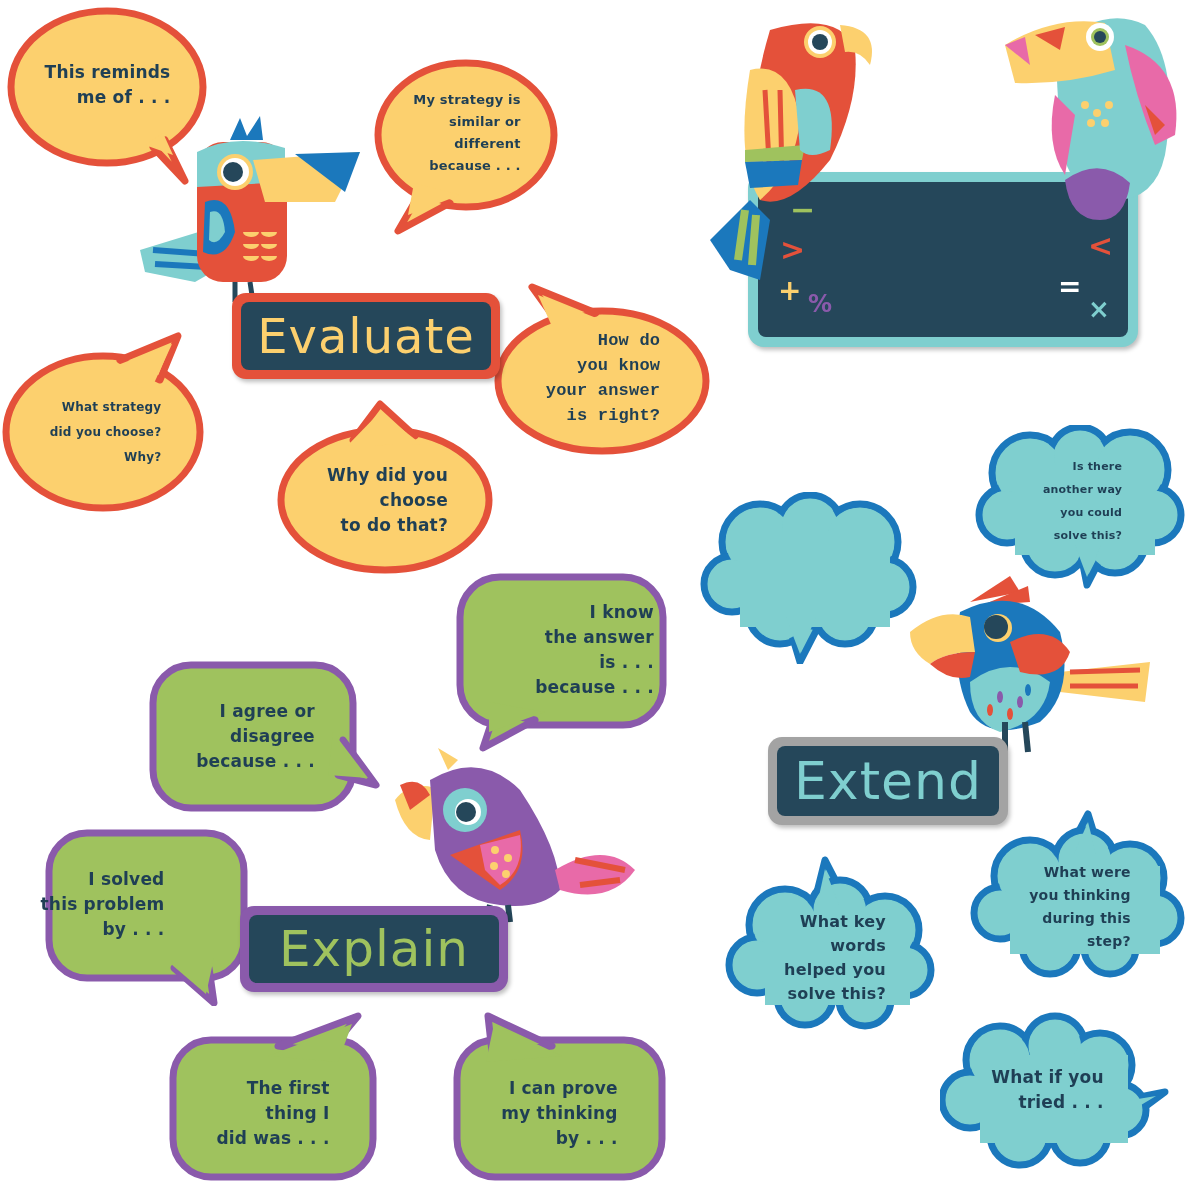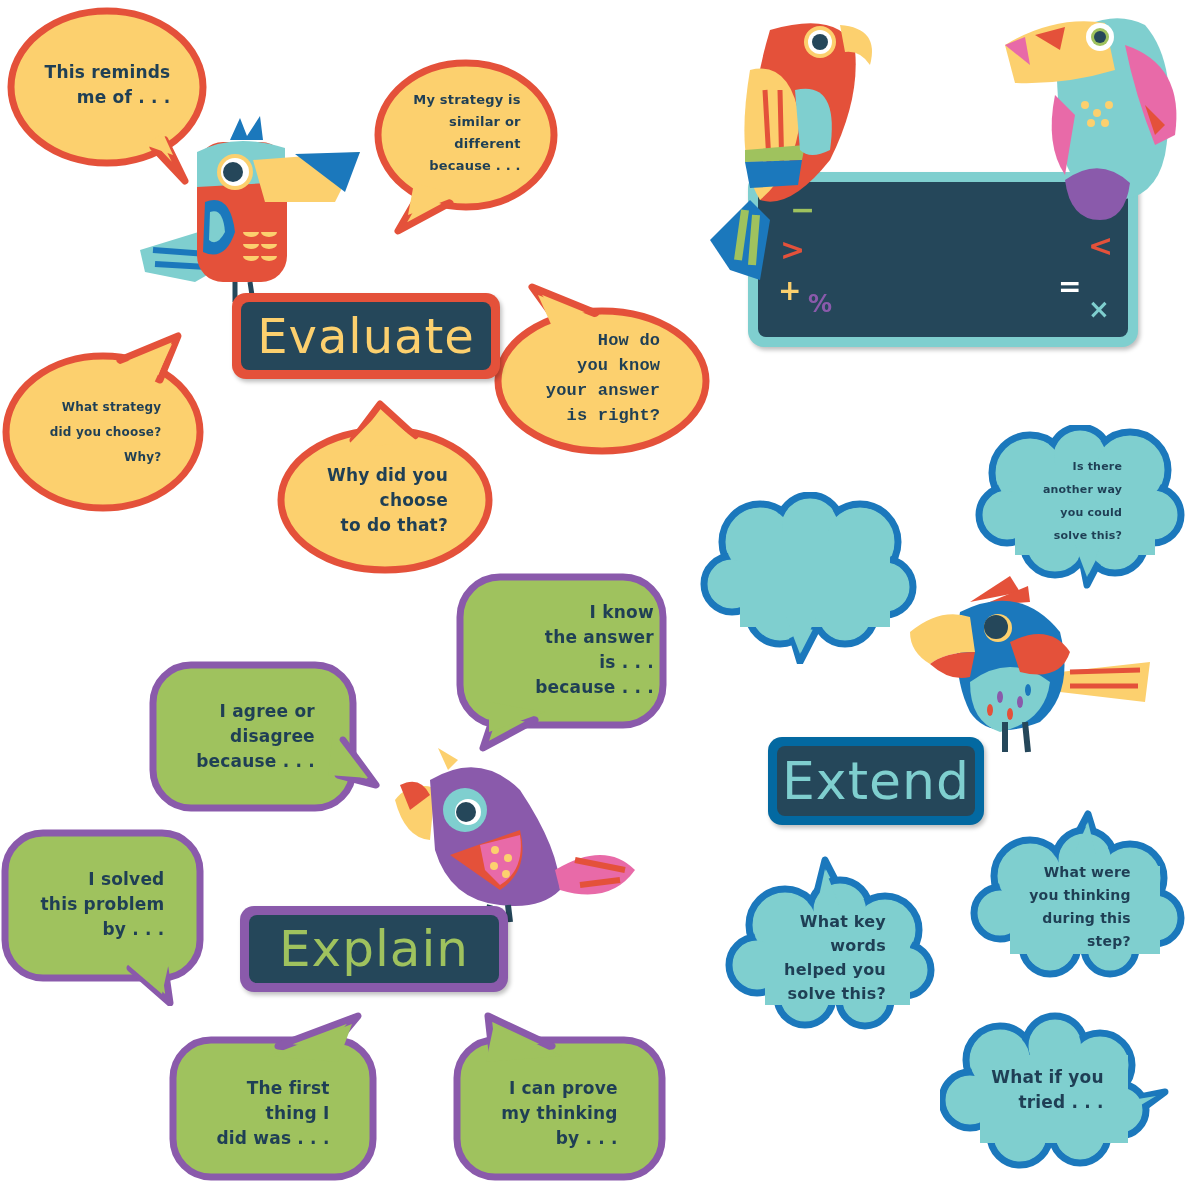--- a/index.html
+++ b/index.html
@@ -182,21 +182,21 @@
     <svg width="235" height="155">
       <rect x="5" y="5" width="200" height="143" rx="38" fill="#9fc25e" stroke="#8a5aab" stroke-width="7"></rect>
       <path d="M195 80 L228 125 L190 115 Z" fill="#9fc25e" stroke="#8a5aab" stroke-width="7" stroke-linejoin="round"></path>
       <path d="M185 72 L220 118 L180 115 Z" fill="#9fc25e"></path>
     </svg>
     <div class="txt" style="left:10px;top:20px;width:195px;height:112px;">I agree or
 disagree
 because . . .</div>
   </div>
 
-  <div class="abs" style="left:0px;top:828px;width:205px;height:178px;">
+  <div class="abs" style="left:0px;top:828px;width:205px;height:178px;padding-left:44px;">
     <svg width="205" height="178">
       <rect x="5" y="5" width="195" height="145" rx="38" fill="#9fc25e" stroke="#8a5aab" stroke-width="7"></rect>
       <path d="M130 140 L170 175 L165 140 Z" fill="#9fc25e" stroke="#8a5aab" stroke-width="7" stroke-linejoin="round"></path>
       <path d="M120 130 L162 166 L170 130 Z" fill="#9fc25e"></path>
     </svg>
     <div class="txt" style="left:10px;top:20px;width:185px;height:112px;">I solved
 this problem
 by . . .</div>
   </div>
 
@@ -419,18 +419,18 @@
           <ellipse cx="80" cy="138" rx="3" ry="6"></ellipse>
           <ellipse cx="100" cy="142" rx="3" ry="6"></ellipse>
         </g>
       <g fill="#1b78bc">
           <ellipse cx="118" cy="118" rx="3" ry="6"></ellipse>
         </g>
       <path d="M95 150 L95 180 M115 150 L118 180" stroke="#25475a" stroke-width="6"></path>
     </svg>
   </div>
 
-  <div class="title-box" style="left:768px;top:737px;width:216px;height:88px;background:#0369a1;">
+  <div class="title-box" style="left:768px;top:737px;width:240px;height:88px;background:#a3a3a3;">
     <div class="title-inner">
       <span class="title-text" style="color:#7fcfcf;font-size:52px;">Extend</span>
     </div>
   </div>
 </div>
 
 </body></html>

